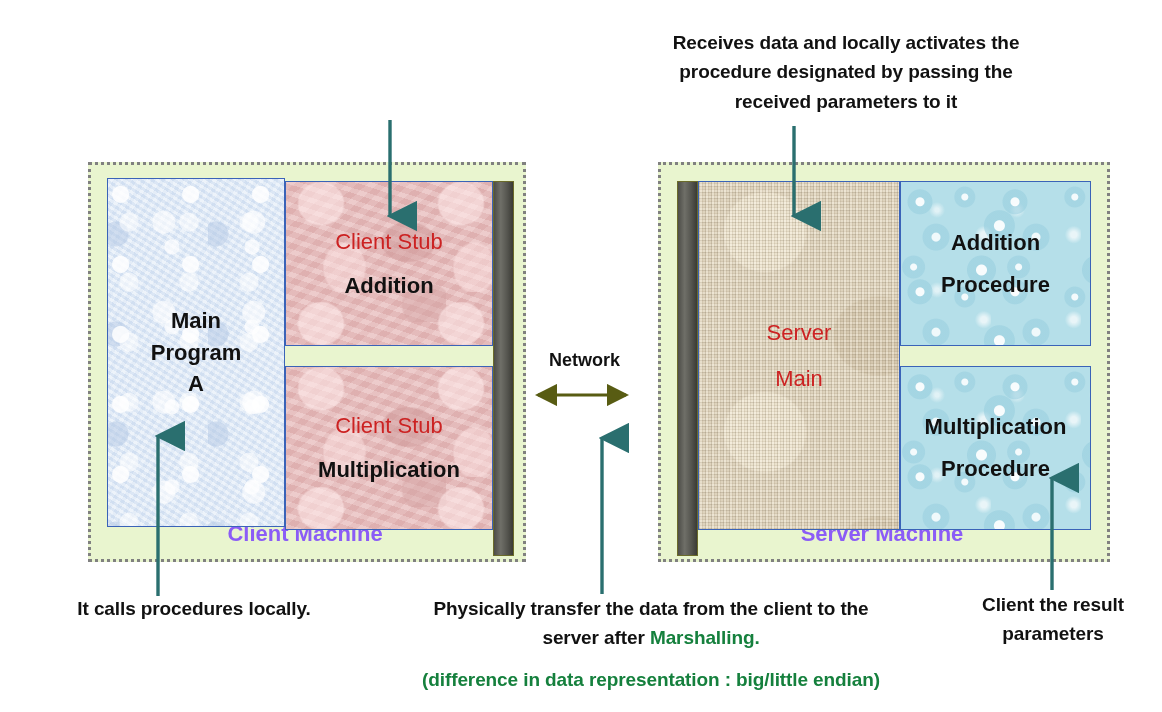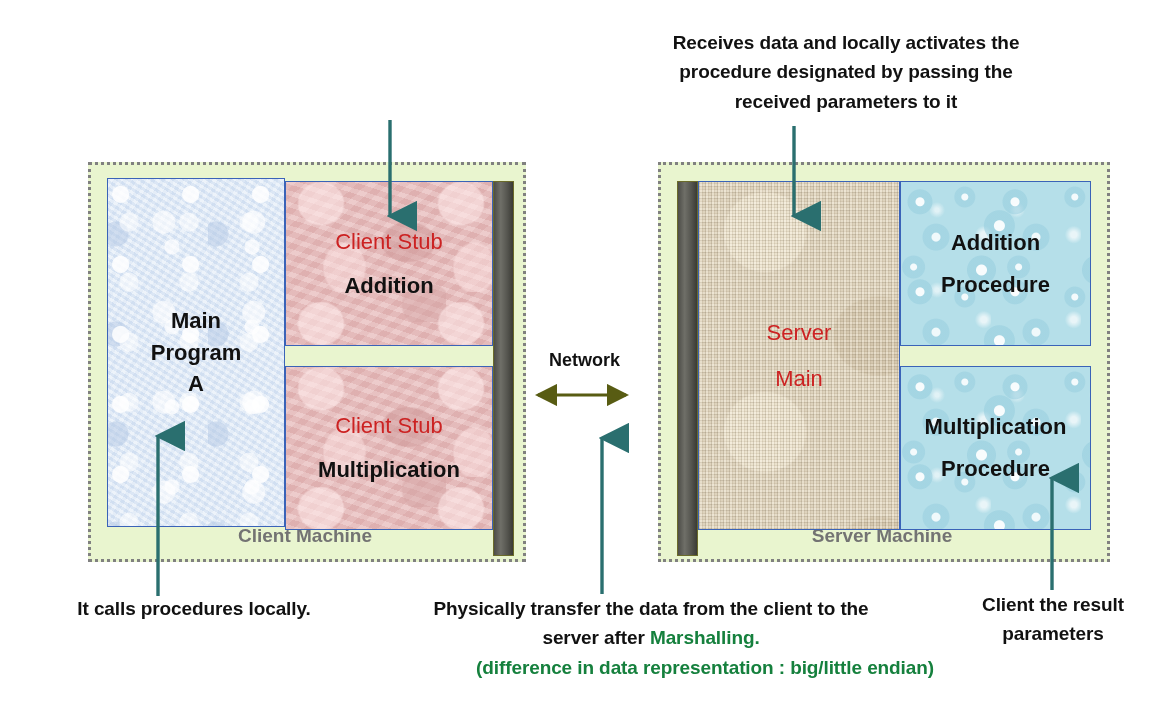--- a/index.html
+++ b/index.html
@@ -37,23 +37,23 @@
     position: absolute;
     background: #e9f5cf;
     border: 3px dotted #808080;
     box-sizing: border-box;
   }
   .machine-label {
     position: absolute;
     left: 0;
     right: 4px;
     text-align: center;
-    font-size: 19px;
-    font-weight: bold;
-    color: #737373;
+    font-size: 22px;
+    font-weight: bold;
+    color: #8b5cf6;
   }
 
   
   .panel {
     position: absolute;
     box-sizing: border-box;
     border: 1px solid #3a63b8;
     display: flex;
     flex-direction: column;
     align-items: center;
@@ -275,21 +275,21 @@
 
   <div class="annot" style="left:14px; top:594px; width:360px;">
     <span class="ln">It calls procedures locally.</span>
   </div>
 
   <div class="annot" style="left:368px; top:594px; width:566px;">
     <span class="ln">Physically transfer the data from the client to the</span>
     <span class="ln">
       <span>server after </span><span class="red">Marshalling.</span>
     </span>
-    <span class="ln red" style="text-align:right;">(difference in  data representation : big/little endian)</span>
+    <span class="ln red" style="margin-top:12px;">(difference in  data representation : big/little endian)</span>
   </div>
 
   <div class="annot" style="left:944px; top:590px; width:218px;">
     <span class="ln">Client the result</span>
     <span class="ln">parameters</span>
   </div>
 
 </div>
 
 </body></html>

